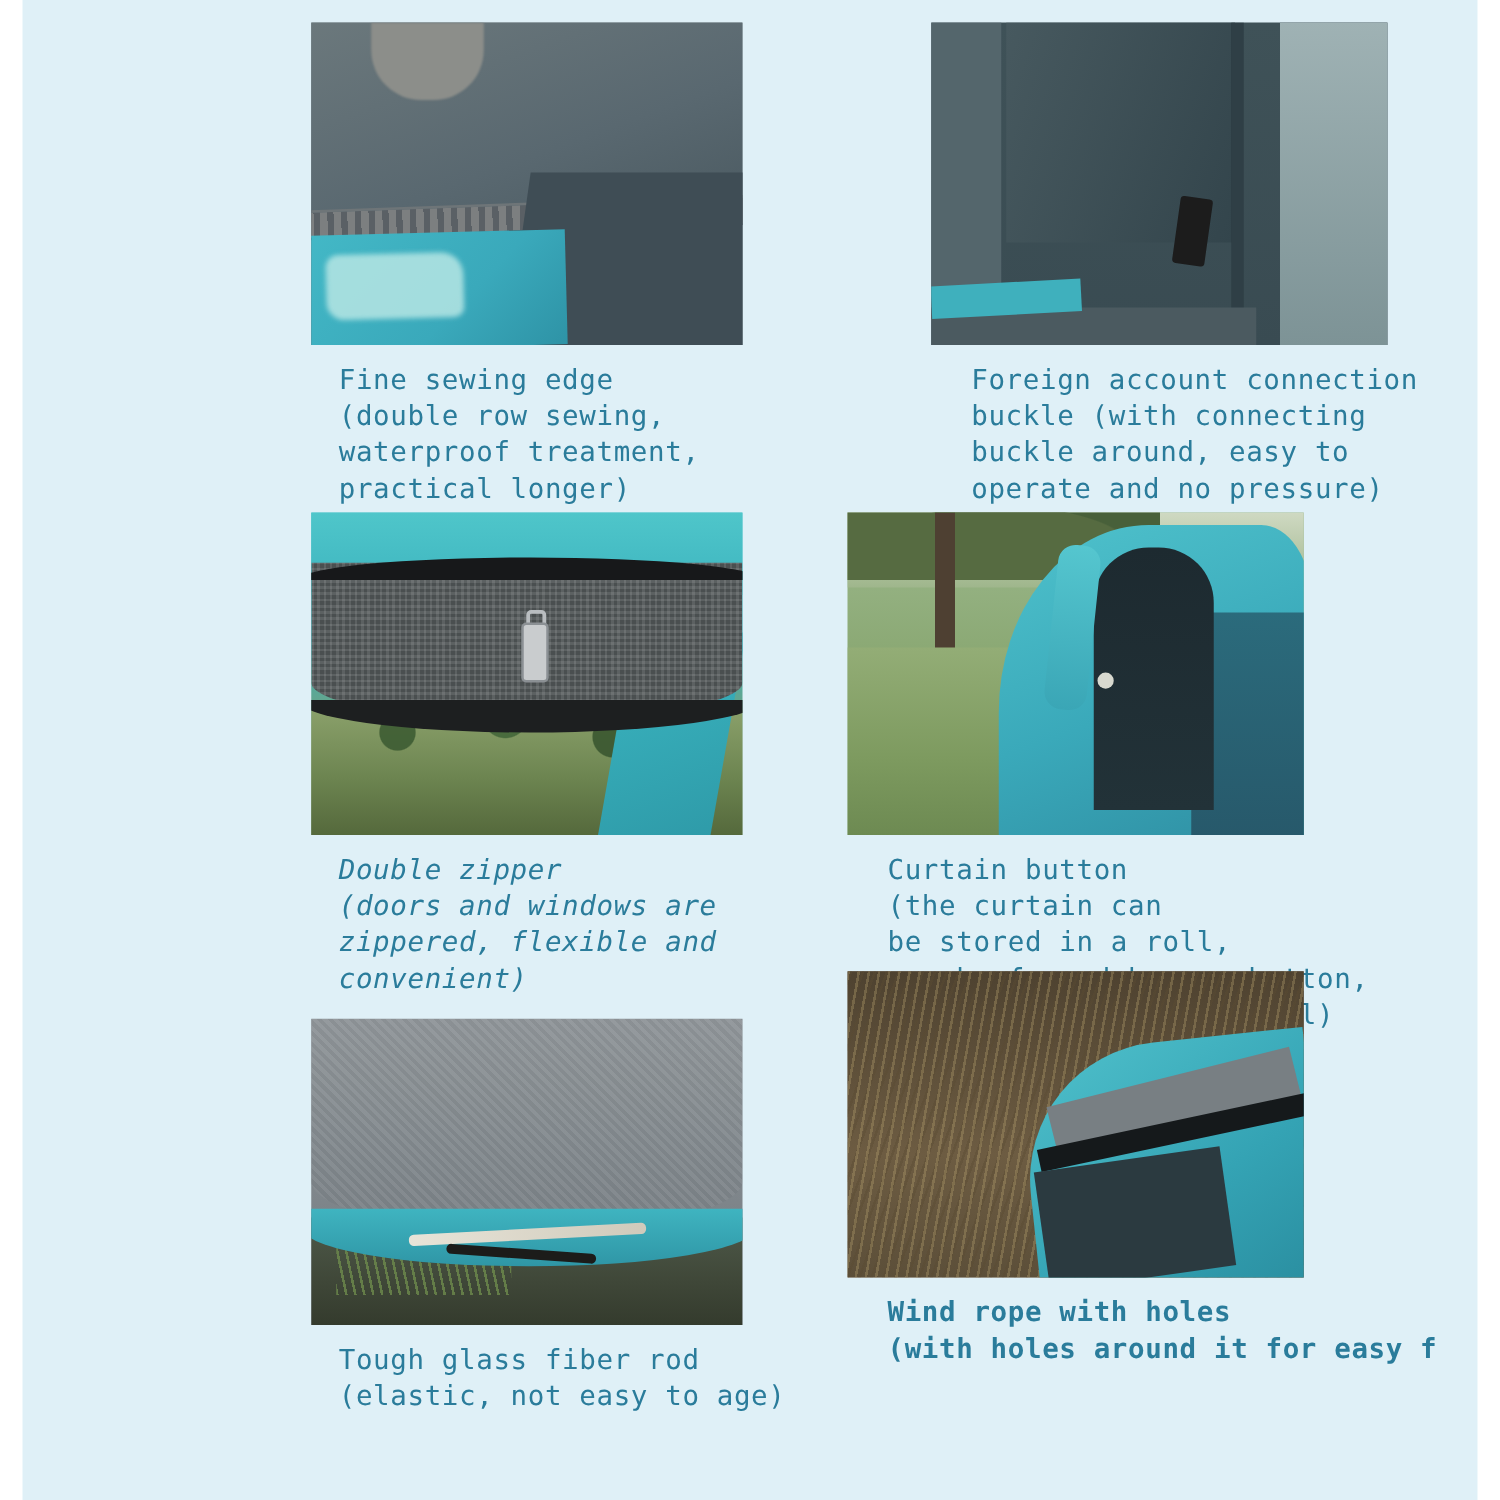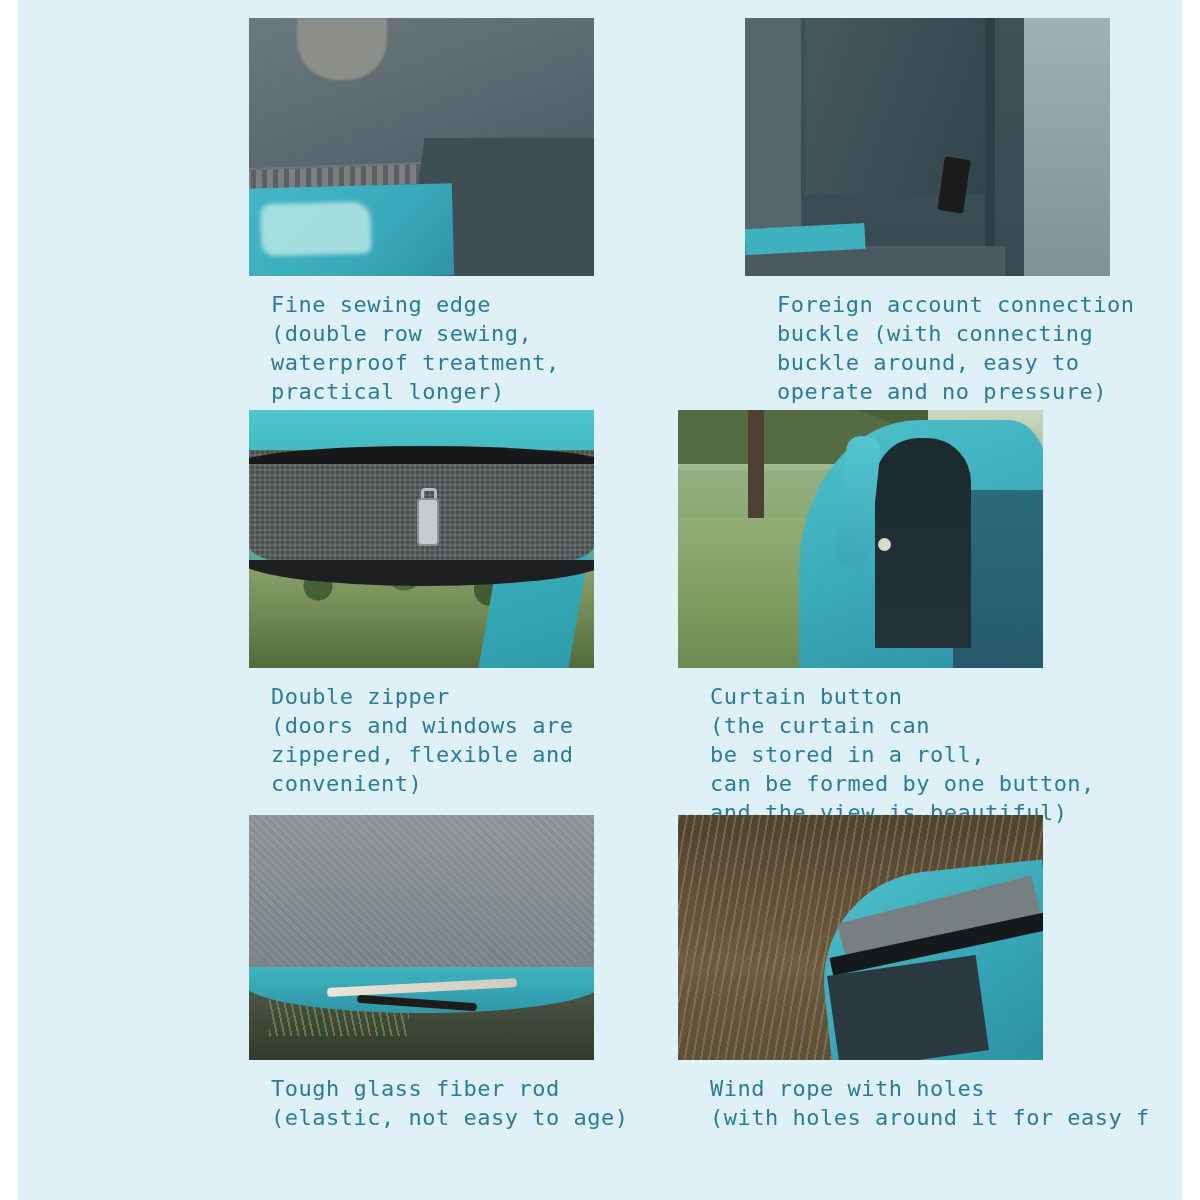--- a/index.html
+++ b/index.html
@@ -424,21 +424,21 @@
       <div class="buckle"></div>
       <div class="ground"></div>
       <div class="tealstrip"></div>
     </div>
     <div class="caption" style="margin-left:32px;">Foreign account connection
 buckle (with connecting
 buckle around, easy to
 operate and no pressure)</div>
   </div>
 
-  <div class="feature" style="left:212px; top:410px;">
+  <div class="feature" style="left:212px; top:410px;font-style:italic;">
     <div class="photo p3">
       <div class="tealtop"></div>
       <div class="ground3"></div>
       <div class="leaves"></div>
       <div class="tealband"></div>
       <div class="mesh"></div>
       <div class="zip-top"></div>
       <div class="zip-bot"></div>
       <div class="pullhook"></div>
       <div class="pull"></div>
@@ -474,21 +474,21 @@
       <div class="roll"></div>
       <div class="btn4"></div>
     </div>
     <div class="caption" style="margin-left:32px;">Curtain button
 (the curtain can
 be stored in a roll,
 can be formed by one button,
 and the view is beautiful)</div>
   </div>
 
-  <div class="feature" style="left:641px; top:815px;">
+  <div class="feature" style="left:641px; top:777px;font-weight:bold;">
     <div class="photo p6">
       <div class="dirt"></div>
       <div class="tentcorner"></div>
       <div class="greyband"></div>
       <div class="blackband"></div>
       <div class="darkpanel"></div>
     </div>
     <div class="caption" style="margin-left:32px;">Wind rope with holes
 (with holes around it for easy f</div>
   </div>

